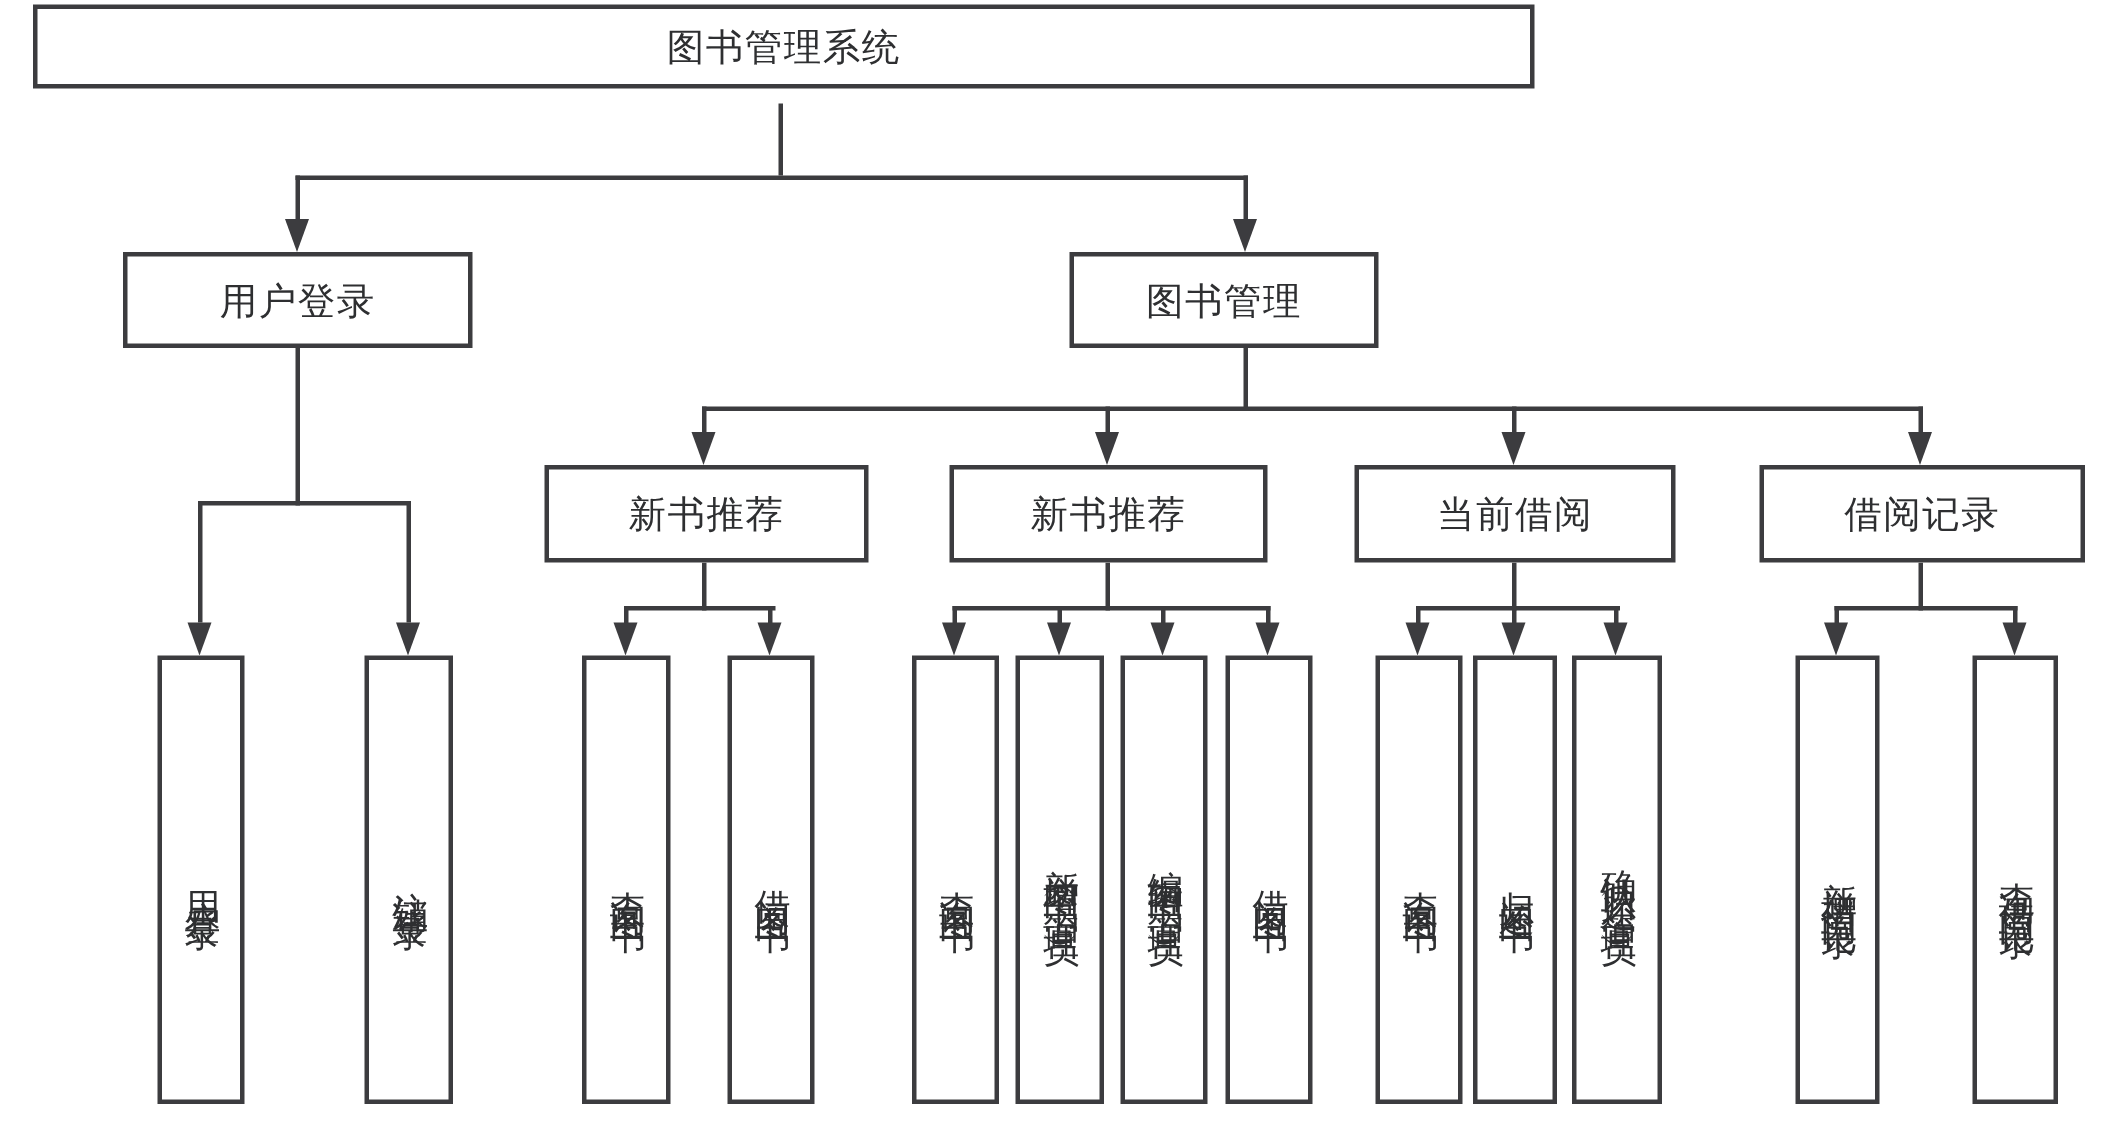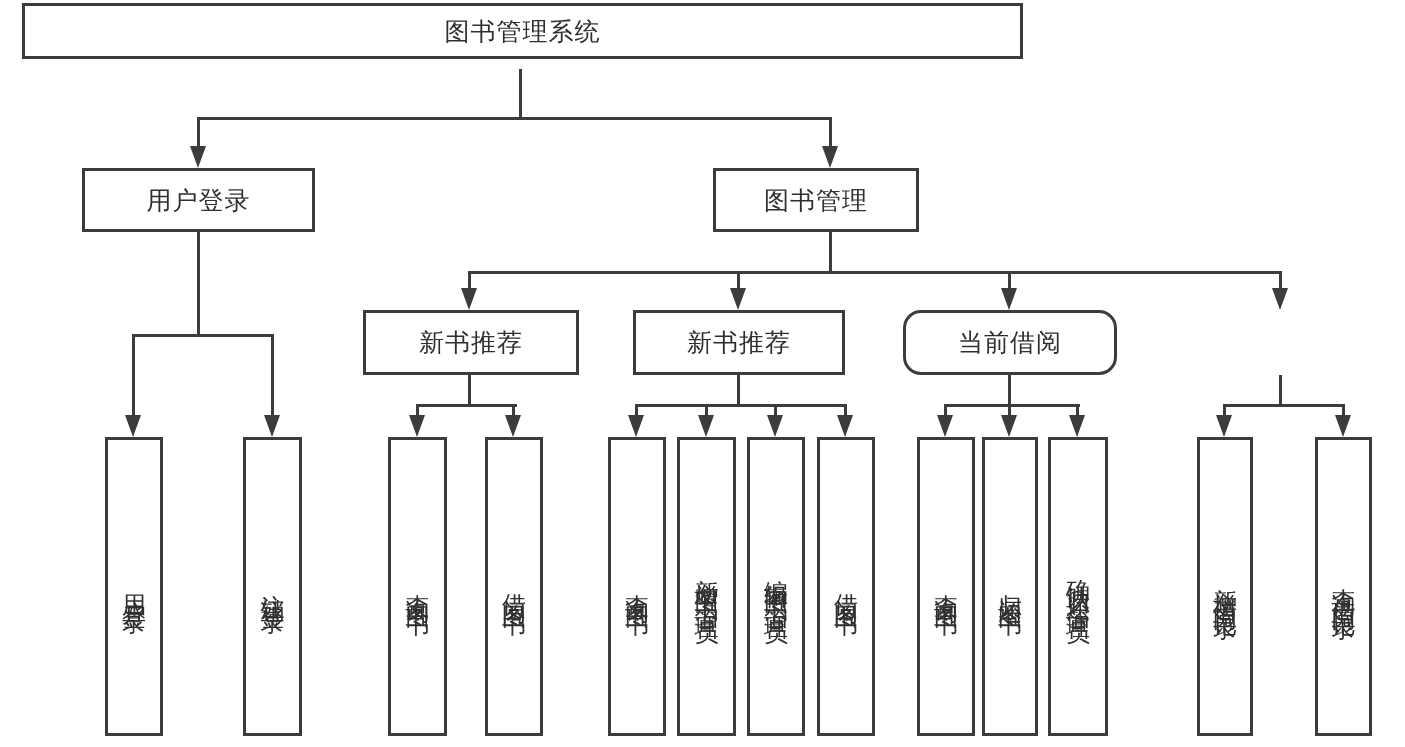--- a/index.html
+++ b/index.html
@@ -96,21 +96,22 @@
   <div class="arw" style="left:1216px;top:415px;"></div>
   <div class="arw" style="left:1335px;top:415px;"></div>
 
   <div class="node" style="left:22px;top:3px;width:1001px;height:56px;">图书管理系统</div>
 
   <div class="node" style="left:82px;top:168px;width:233px;height:64px;">用户登录</div>
   <div class="node" style="left:713px;top:168px;width:206px;height:64px;">图书管理</div>
 
   <div class="node" style="left:363px;top:310px;width:216px;height:65px;">新书推荐</div>
   <div class="node" style="left:633px;top:310px;width:212px;height:65px;">新书推荐</div>
-  <div class="node" style="left:903px;top:310px;width:214px;height:65px;border-radius:18px;">当前借阅</div>
+  <div class="node" style="left:903px;top:310px;width:214px;height:65px;">当前借阅</div>
+  <div class="node" style="left:1173px;top:310px;width:217px;height:65px;">借阅记录</div>
 
   <div class="node" style="left:105px;top:437px;width:58px;height:299px;">
     <span class="vtext">用户登录</span>
   </div>
   <div class="node" style="left:243px;top:437px;width:59px;height:299px;">
     <span class="vtext">注销登录</span>
   </div>
 
   <div class="node" style="left:388px;top:437px;width:59px;height:299px;">
     <span class="vtext">查询图书</span>

